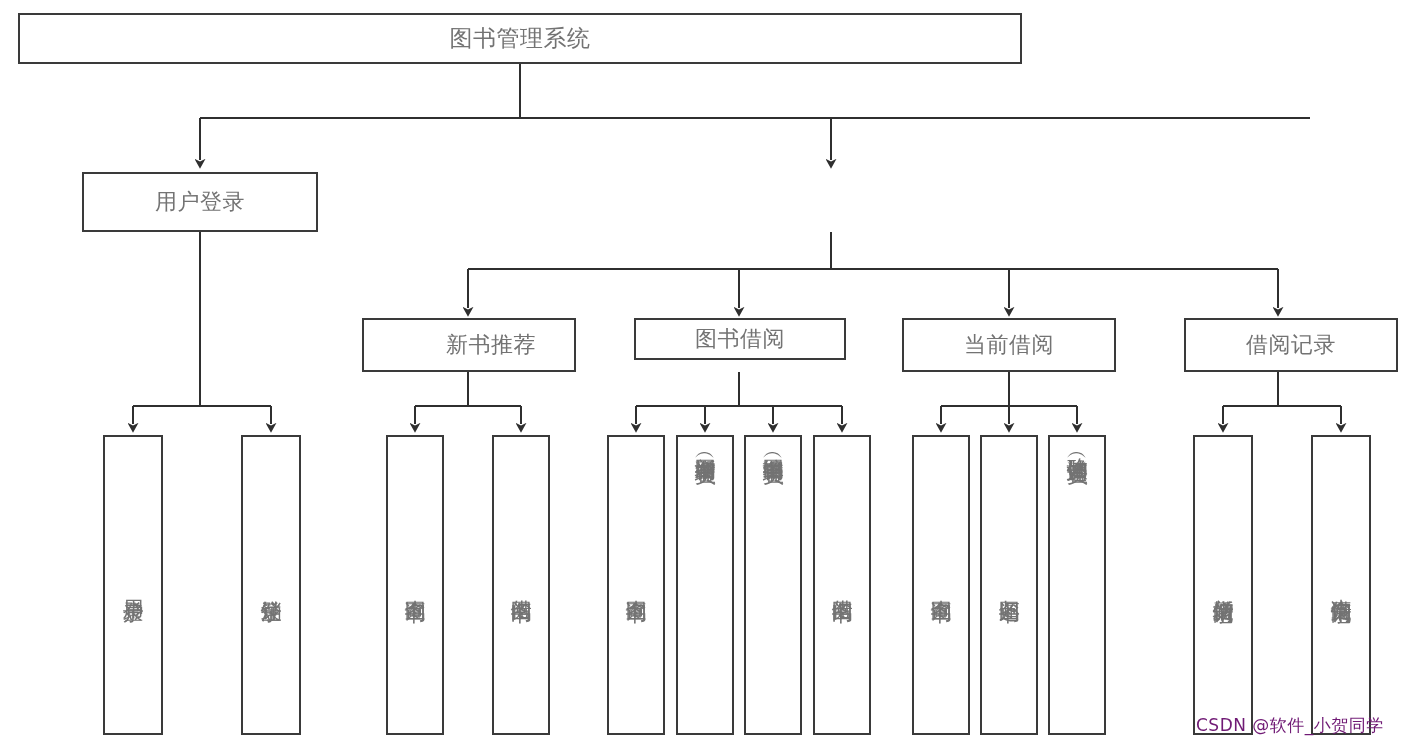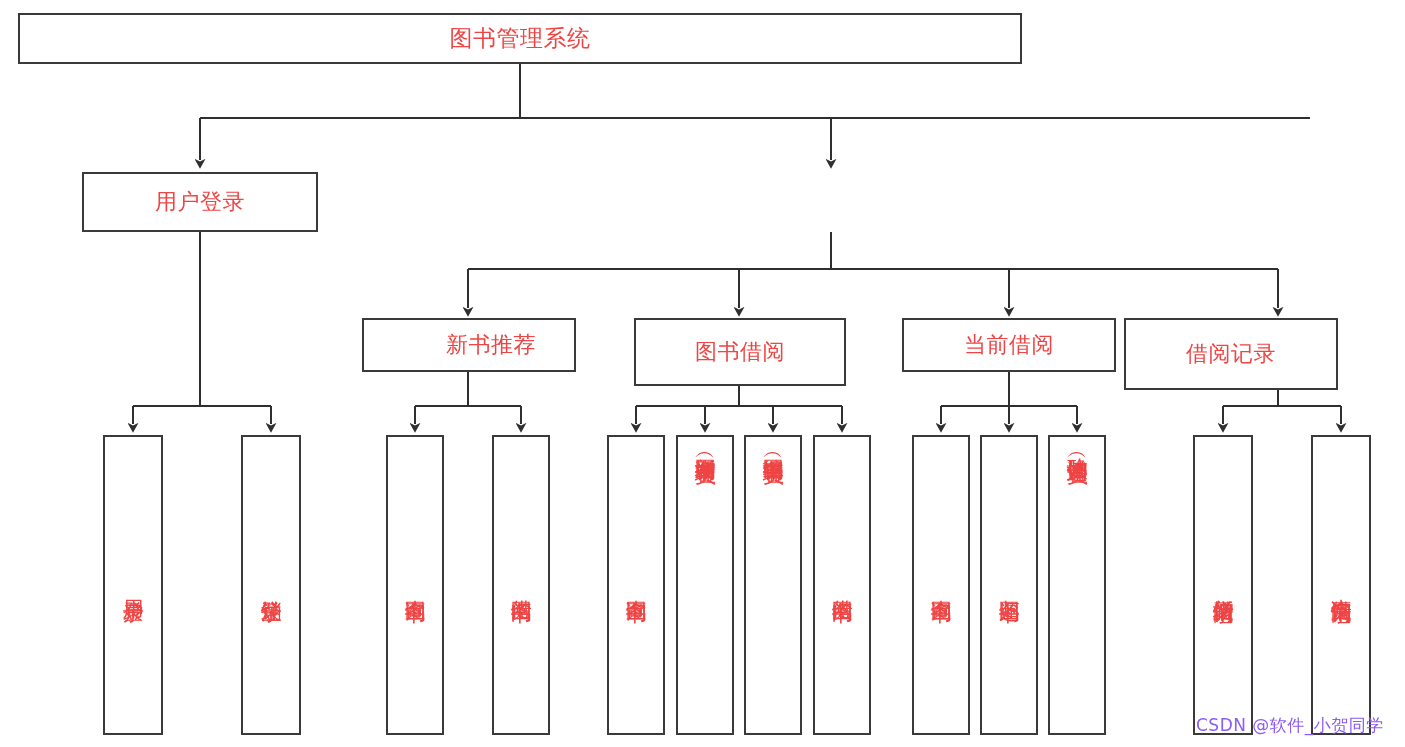--- a/index.html
+++ b/index.html
@@ -22,21 +22,21 @@
     pointer-events:none;
   }
   .node{
     position:absolute;
     box-sizing:border-box;
     background:#ffffff;
     border:2px solid #3a3a3a;
     display:flex;
     align-items:center;
     justify-content:center;
-    color:#ef4444;
+    color:#737373;
   }
   .node .label{
     display:block;
     text-align:center;
     line-height:1.18;
     white-space:nowrap;
   }
   
   .node.h .label{
     font-size:22px;
@@ -57,21 +57,21 @@
     white-space:nowrap;
     margin:0 auto;
   }
   
   .node.v.mid{
     align-items:center;
     padding-top:0;
   }
   .watermark{
     position:absolute;
-    color:#8b5cf6;
+    color:#701a75;
     font-size:17px;
     letter-spacing:0.5px;
     white-space:nowrap;
     user-select:none;
   }
 </style>
 </head>
 <body>
 
 <div id="canvas">
@@ -133,29 +133,29 @@
 
   <div class="node h" style="left:82px;top:172px;width:236px;height:60px;">
     <span class="label">用户登录</span>
   </div>
 
 
   <div class="node h" style="left:362px;top:318px;width:214px;height:54px;padding-left:44px;">
     <span class="label">新书推荐</span>
   </div>
 
-  <div class="node h" style="left:634px;top:318px;width:212px;height:68px;">
+  <div class="node h" style="left:634px;top:318px;width:212px;height:42px;">
     <span class="label">图书借阅</span>
   </div>
 
   <div class="node h" style="left:902px;top:318px;width:214px;height:54px;">
     <span class="label">当前借阅</span>
   </div>
 
-  <div class="node h" style="left:1124px;top:318px;width:214px;height:72px;font-family:Liberation Serif, serif;">
+  <div class="node h" style="left:1184px;top:318px;width:214px;height:54px;font-family:Liberation Serif, serif;">
     <span class="label">借阅记录</span>
   </div>
 
   <div class="node v mid" style="left:103px;top:435px;width:60px;height:300px;">
     <span class="label">用户登录</span>
   </div>
 
   <div class="node v mid" style="left:241px;top:435px;width:60px;height:300px;">
     <span class="label">注销登录</span>
   </div>

